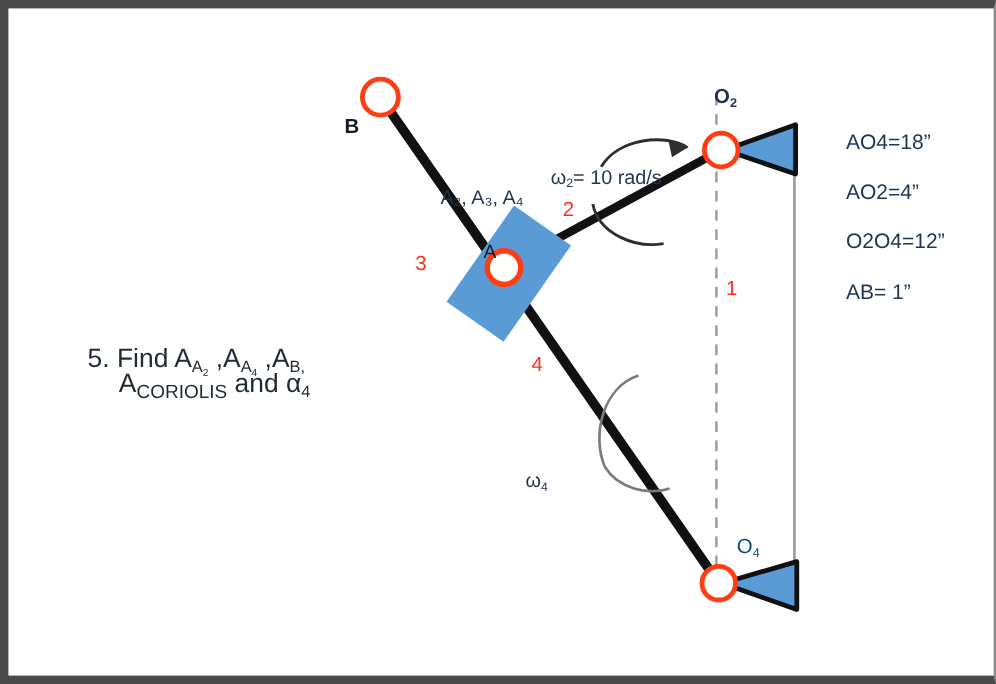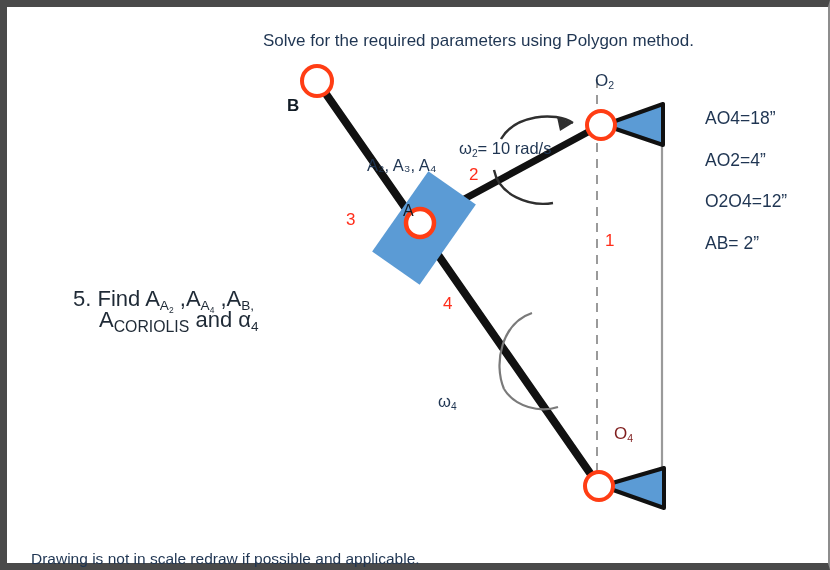--- a/index.html
+++ b/index.html
@@ -30,22 +30,22 @@
   .param{font-size:17.5px;color:#1f3552;left:698px;}
   .p0{top:103px;}
   .p1{top:145px;}
   .p2{top:186px;}
   .p3{top:228px;}
   .omega2{left:452px;top:89px;font-size:16.5px;color:#1f3552;margin-top:44px;}
   .omega4{left:431px;top:386px;font-size:16.5px;color:#1f3552;}
   .lblB{left:280px;top:90px;font-size:17px;font-weight:bold;color:#121c26;}
   .lblA{left:396px;top:196px;font-size:16px;color:#121c26;}
   .lblA234{left:360px;top:130px;font-size:16.5px;color:#1f3552;margin-top:20px;}
-  .lblO2{left:588px;top:65px;font-size:17px;color:#1f3552;}
-  .lblO4{left:607px;top:418px;font-size:17px;color:#7f1d1d;}
+  .lblO2{left:588px;top:65px;font-size:17px;color:#1f3552;font-weight:bold;}
+  .lblO4{left:607px;top:440px;font-size:17px;color:#0c4a6e;}
   .num{color:#ff2d1a;font-size:17px;font-weight:normal;}
   .n1{left:598px;top:225px;}
   .n2{left:462px;top:159px;}
   .n3{left:339px;top:204px;}
   .n4{left:436px;top:288px;}
   .question{
     position:absolute;left:66px;top:280px;
     font-size:22px;color:#1f2a36;line-height:1.05;white-space:nowrap;
   }
   .question .l2{display:block;margin-left:26px;margin-top:-2px;}
@@ -81,26 +81,25 @@
 
     <path d="M525,306 C495,316 486,356 497,382" fill="none" stroke="#7a7a7a" stroke-width="2.2"></path>
     <path d="M497,382 C508,400 533,406 551,400" fill="none" stroke="#7a7a7a" stroke-width="2.2"></path>
 
     <circle cx="310" cy="74" r="15" fill="#ffffff" stroke="#ff3d14" stroke-width="4"></circle>
     <circle cx="413" cy="216" r="14" fill="#ffffff" stroke="#ff3d14" stroke-width="4.5"></circle>
     <circle cx="594" cy="118" r="14" fill="#ffffff" stroke="#ff3d14" stroke-width="4"></circle>
     <circle cx="592" cy="479" r="14" fill="#ffffff" stroke="#ff3d14" stroke-width="4"></circle>
   </svg>
 
-  <div class="txt title">Solve for the required parameters using Polygon method.</div>
 
   <div class="txt param p0">AO4=18”</div>
   <div class="txt param p1">AO2=4”</div>
   <div class="txt param p2">O2O4=12”</div>
-  <div class="txt param p3">AB= 2”</div>
+  <div class="txt param p3">AB= 1”</div>
 
   <div class="txt omega2">
     <span>ω</span><sub>2</sub><span>= 10 rad/s</span>
   </div>
 
   <div class="txt omega4">
     <span>ω</span><sub>4</sub>
   </div>
 
   <div class="txt lblB">B</div>
@@ -118,15 +117,14 @@
   <div class="txt num n2">2</div>
   <div class="txt num n3">3</div>
   <div class="txt num n4">4</div>
 
   <div class="question">
     <span>5.</span>
     <span>Find A</span><sub><span>A</span><sub>2</sub></sub><span> ,A</span><sub><span>A</span><sub>4</sub></sub><span> ,A</span><sub>B,</sub>
     <span class="l2"><span>A</span><sub class="sm">CORIOLIS</sub><span> and </span><span>α</span><sub>4</sub></span>
   </div>
 
-  <div class="txt footer">Drawing is not in scale redraw if possible and applicable.</div>
 
 </div>
 
 </body></html>

